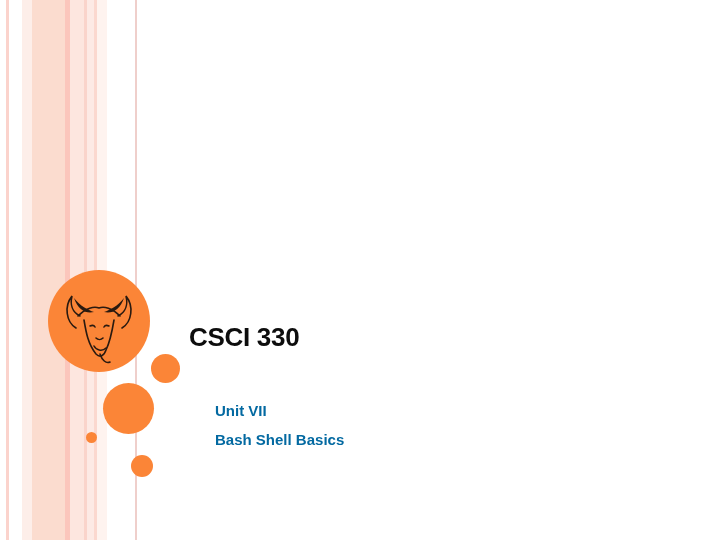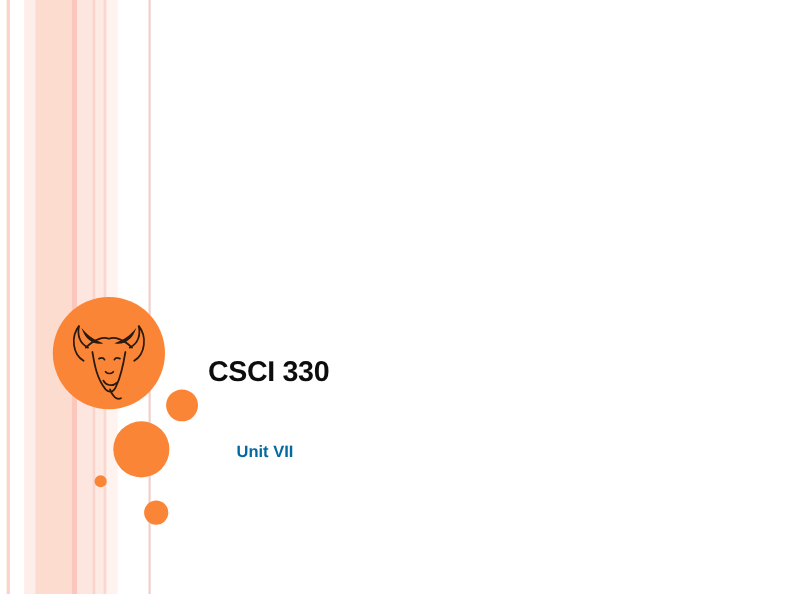--- a/index.html
+++ b/index.html
@@ -47,14 +47,15 @@
   <div class="circle" style="left:151px;top:354px;width:29px;height:29px;"></div>
   <div class="circle" style="left:103px;top:383px;width:51px;height:51px;"></div>
   <div class="circle" style="left:86px;top:432px;width:11px;height:11px;"></div>
   <div class="circle" style="left:131px;top:455px;width:22px;height:22px;"></div>
 
   <div class="title">
     <div>CSCI 330</div>
   </div>
   <div class="subtitle">
     <div>Unit VII</div>
+    <div>Bash Shell Basics</div>
   </div>
 </div>
 
 </body></html>

